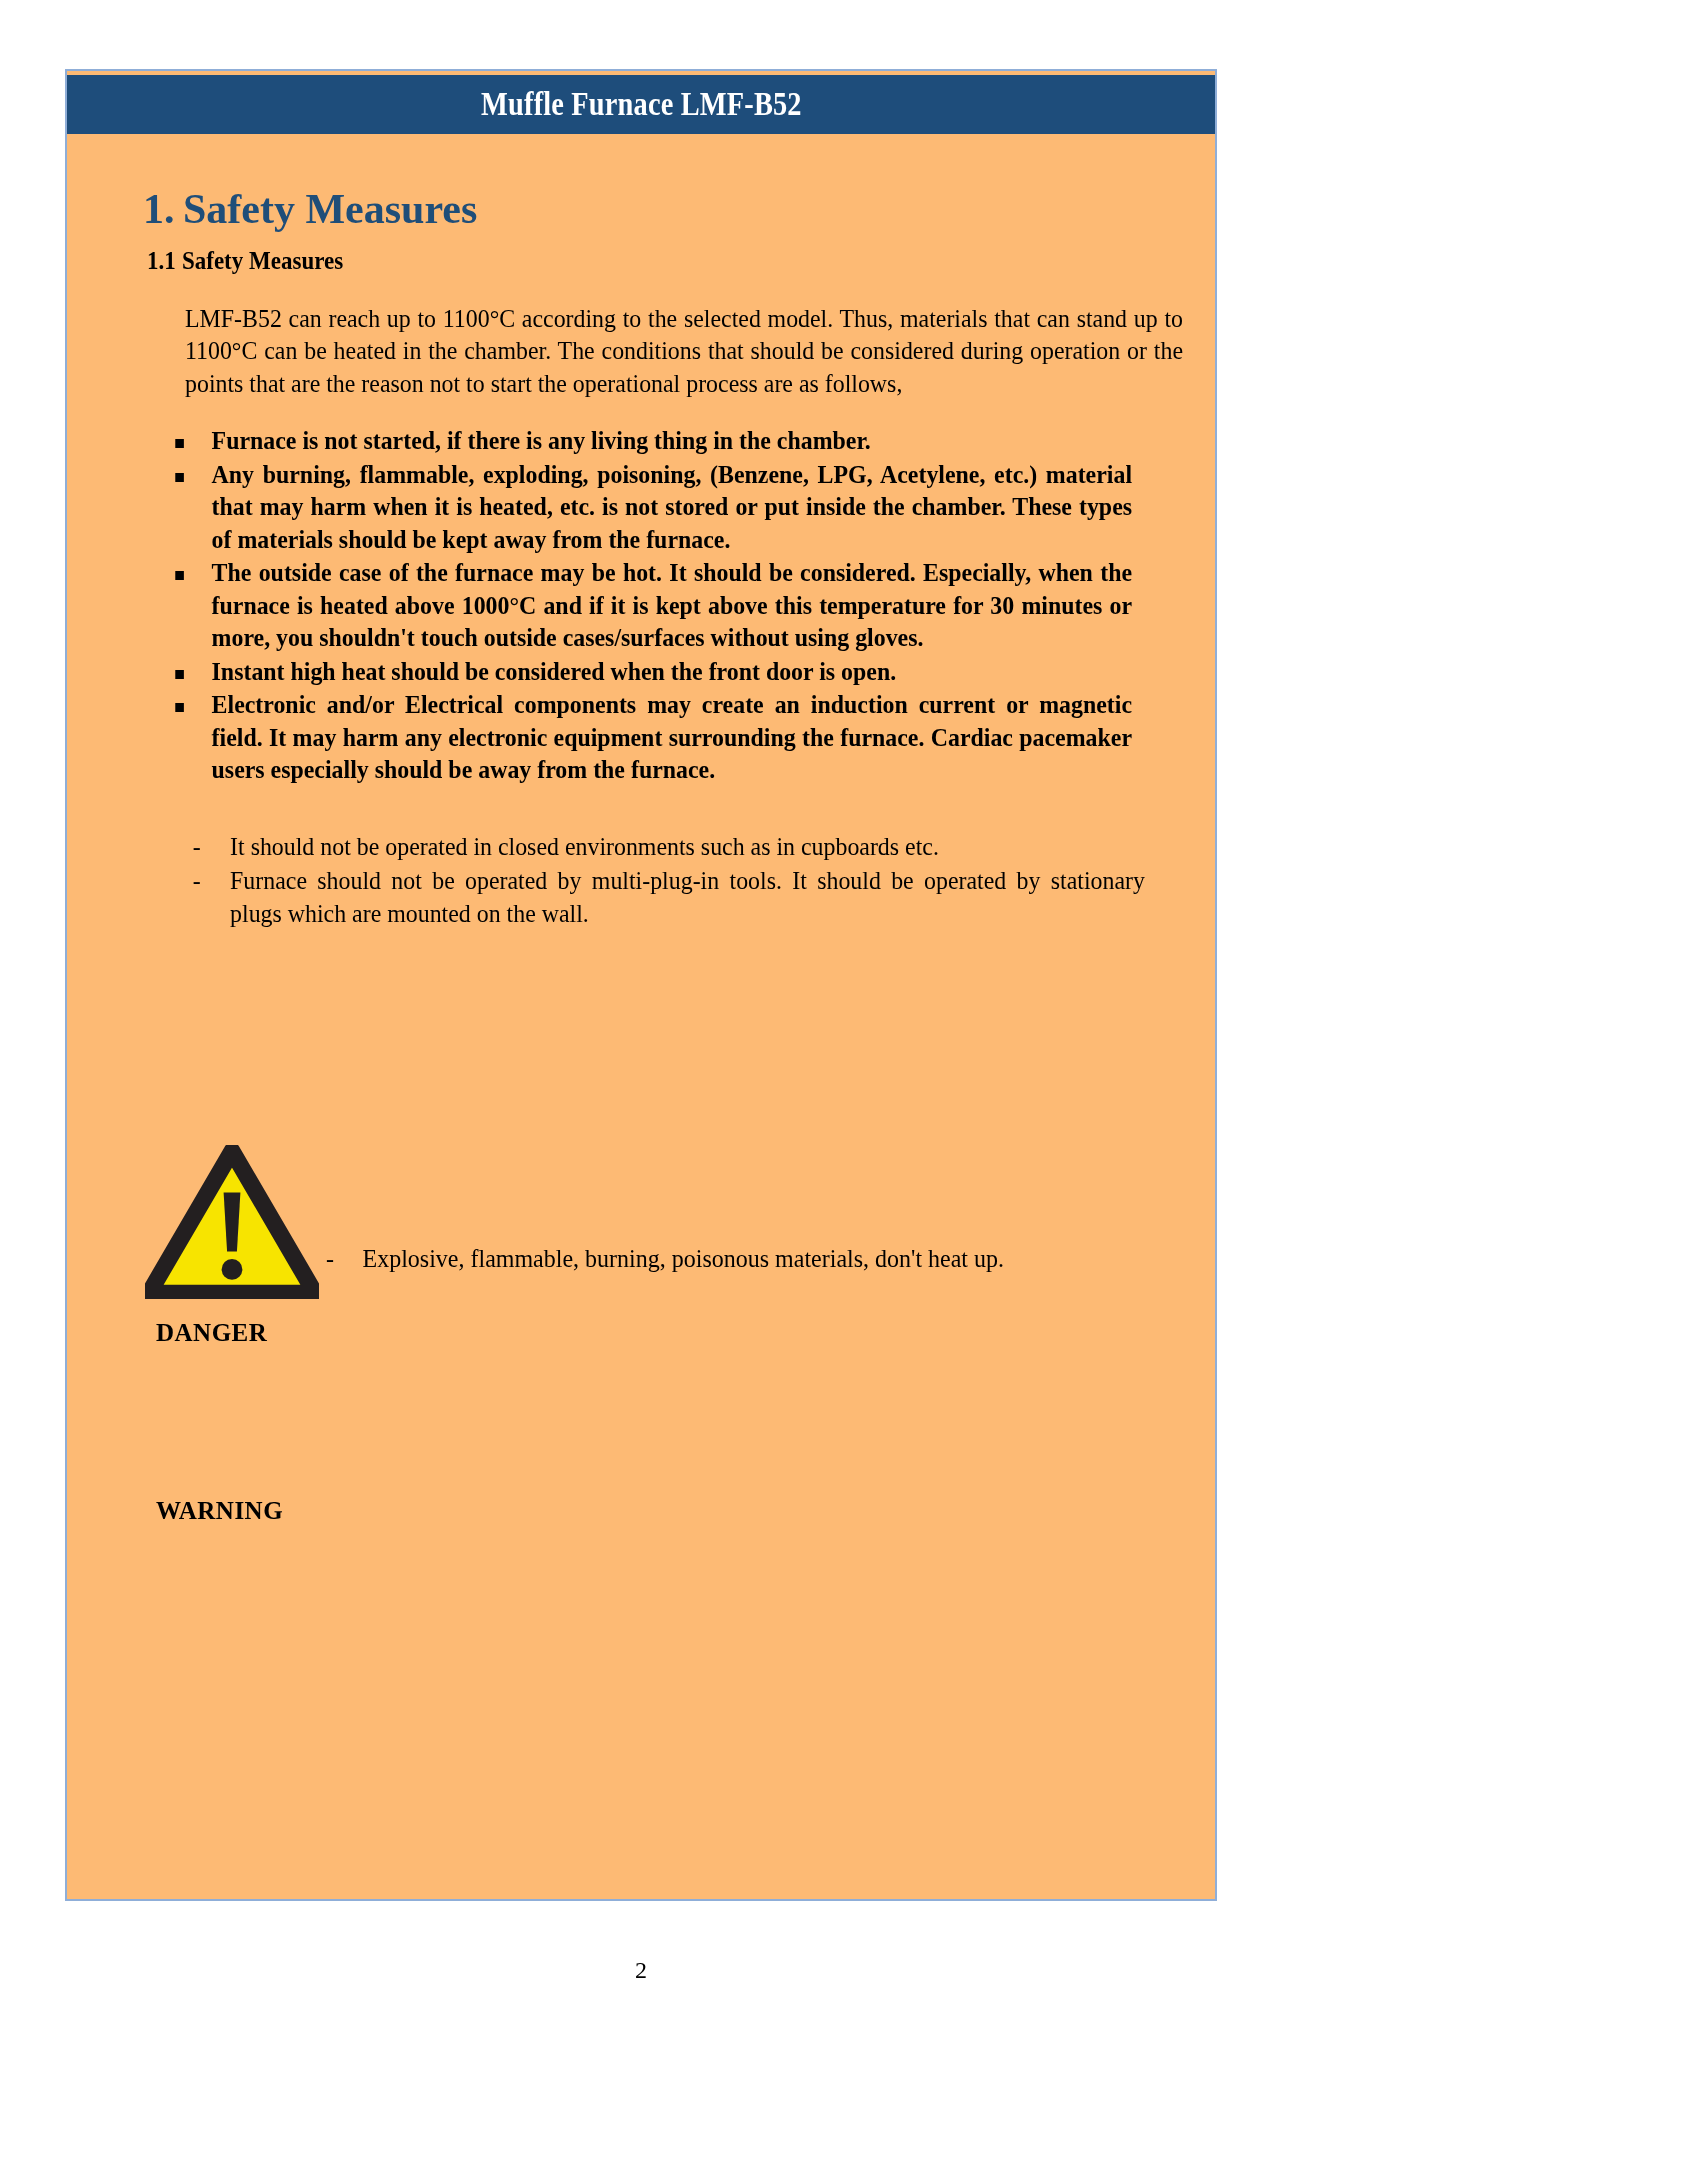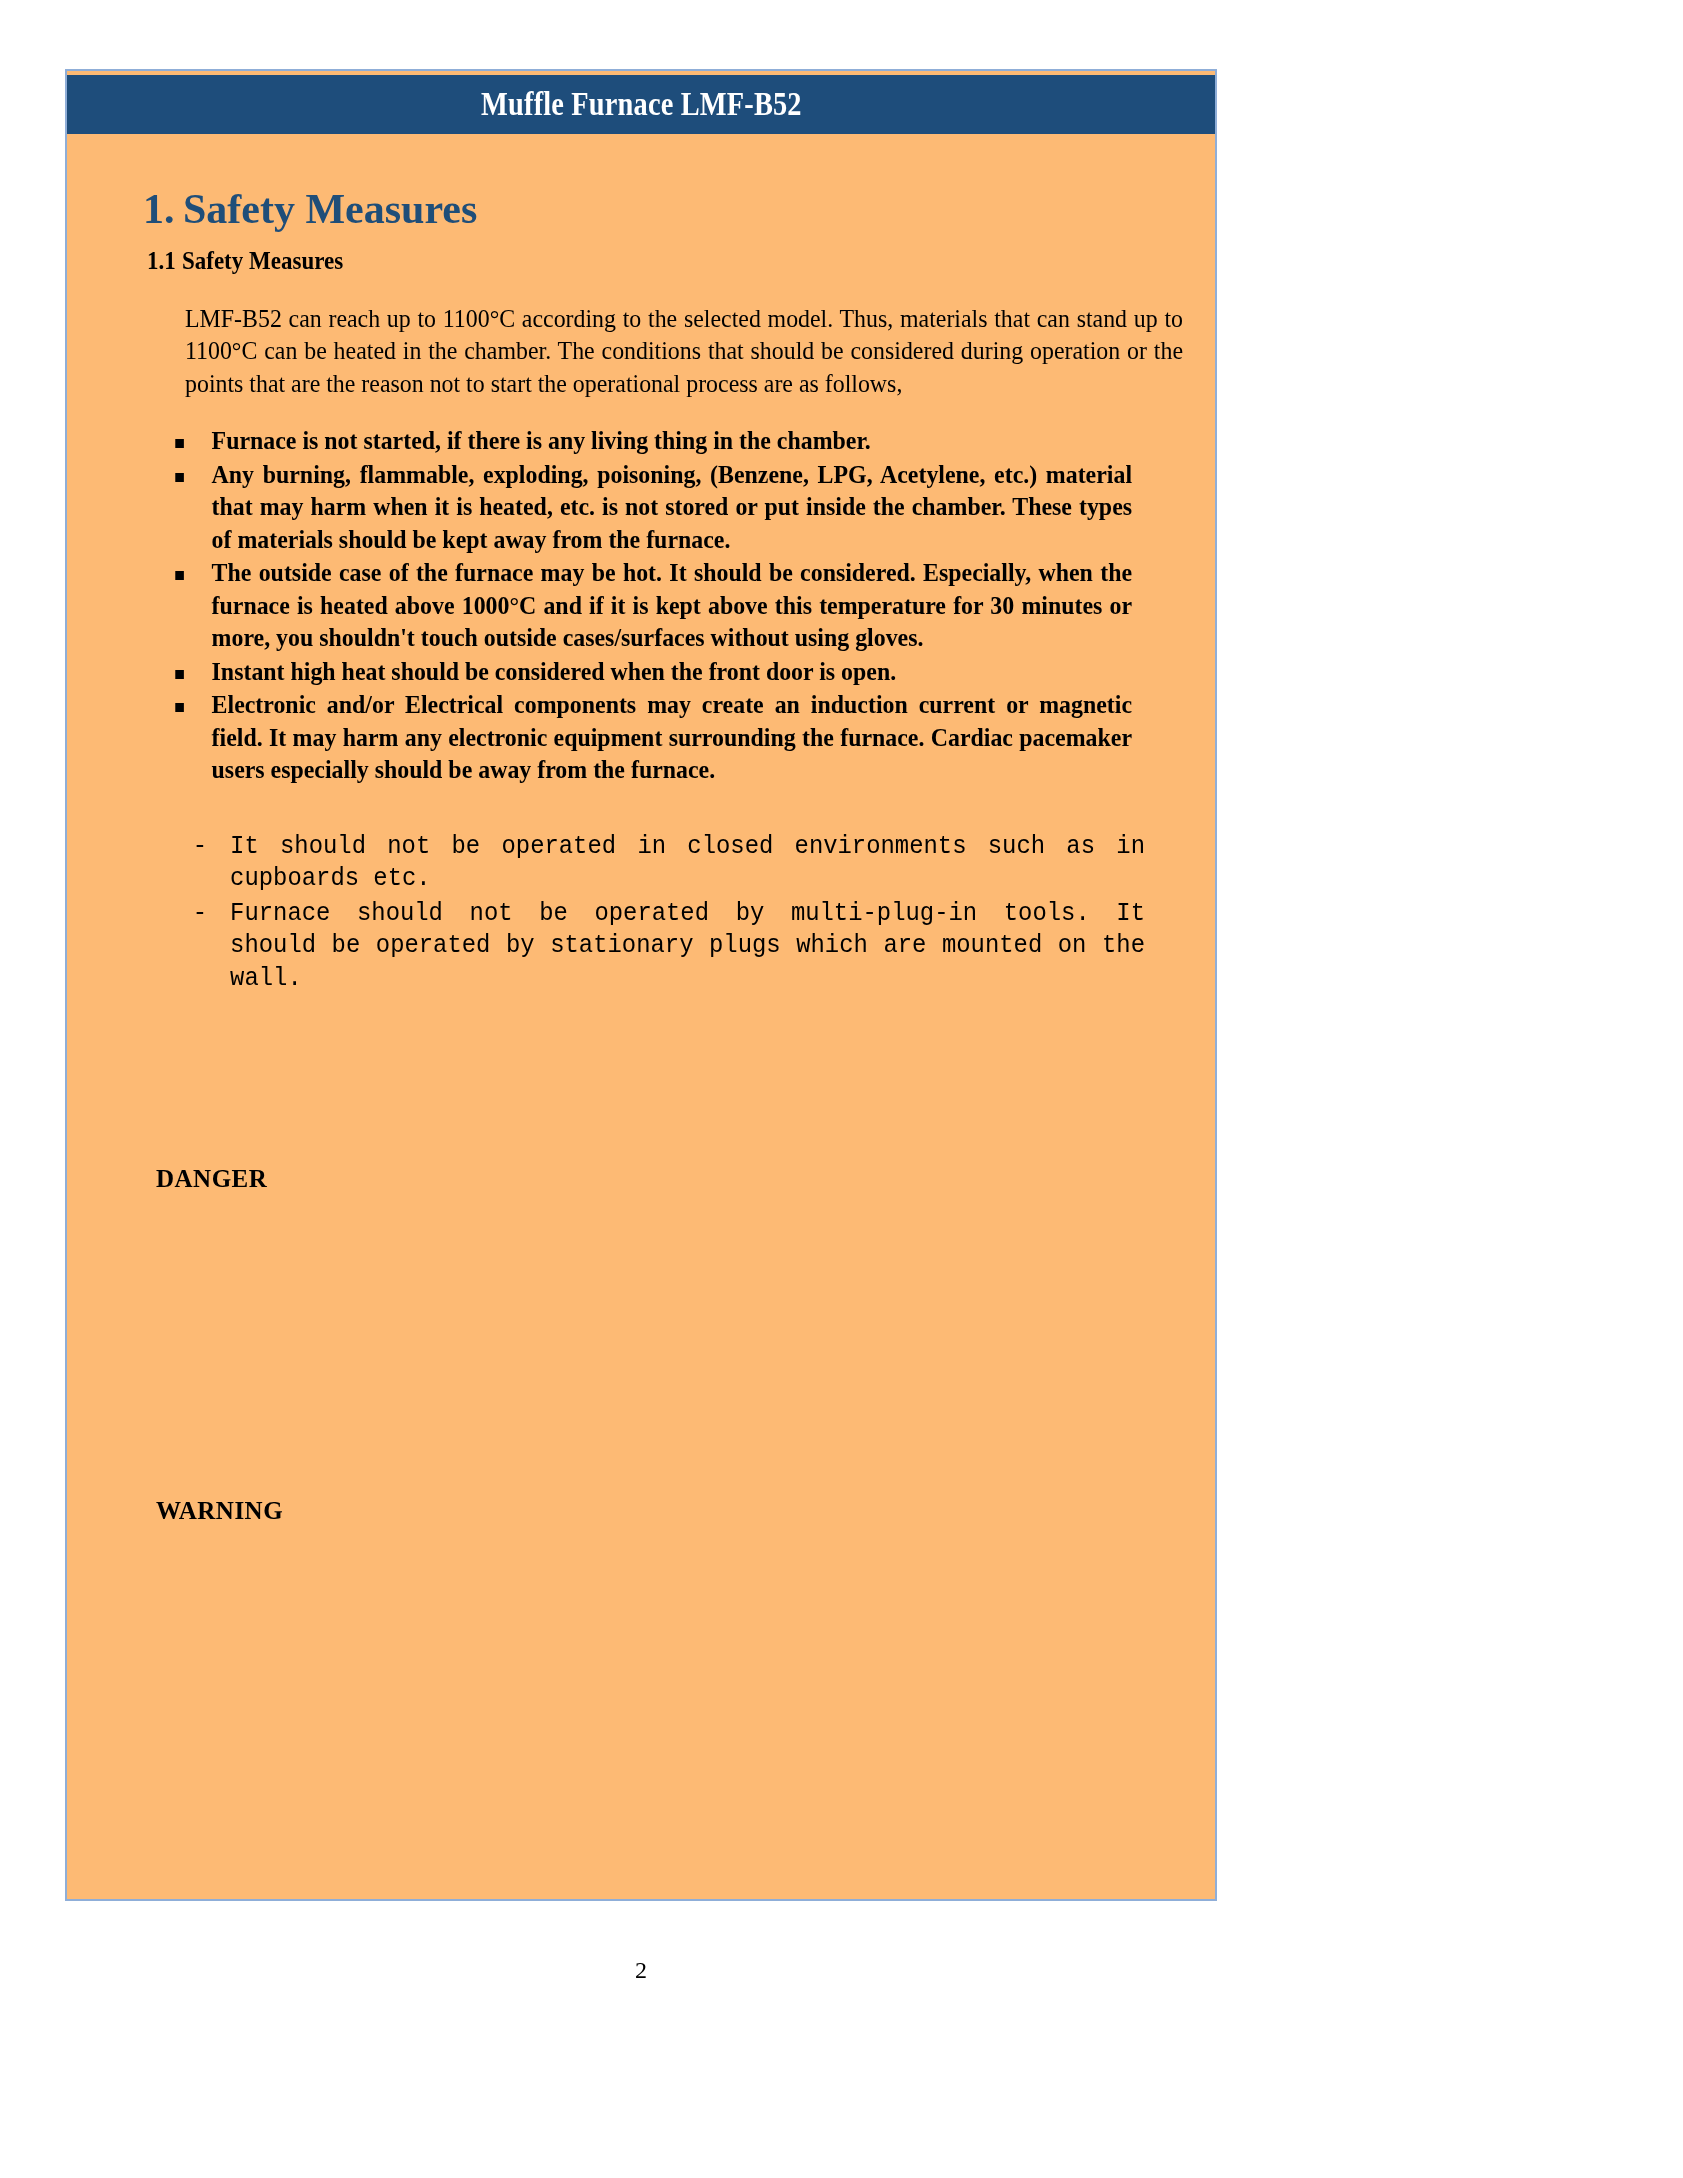--- a/index.html
+++ b/index.html
@@ -105,21 +105,21 @@
     content: "";
     position: absolute;
     left: 16px; top: 14px;
     width: 9px; height: 9px;
     background: #000;
   }
 
   
   ul.dash-list {
     list-style: none;
-    margin: 44px 0 0 0; padding: 0; font-family: Liberation Mono, monospace;
+    margin: 44px 0 0 0; padding: 0;
   }
   ul.dash-list > li {
     position: relative;
     padding-left: 87px;
     text-align: justify;
     text-justify: inter-word;
     margin-top: 2px;
     transform: scaleX(0.955);
     transform-origin: left top;
     width: 104.5%;
@@ -206,20 +206,32 @@
       <li>Electronic and/or Electrical components may create an induction current or magnetic field. It may harm any electronic equipment surrounding the furnace. Cardiac pacemaker users especially should be away from the furnace.</li>
     </ul>
 
     <ul class="dash-list">
       <li class="nojustify">It should not be operated in closed environments such as in cupboards etc.</li>
       <li>Furnace should not be operated by multi-plug-in tools. It should be operated by stationary plugs which are mounted on the wall.</li>
     </ul>
   </div>
 
   <div class="pictogram-block danger-block">
+    <div class="picto-row">
+      <div class="picto-svg-wrap">
+        <svg width="174" height="154" viewBox="0 0 176 156" aria-hidden="true">
+          <path d="M88 6 L172 150 L4 150 Z" fill="#F7E400" stroke="#231F20" stroke-width="17" stroke-linejoin="round"></path>
+          <path d="M79.5 48 L96.5 48 L93 108 L83 108 Z" fill="#231F20"></path>
+          <circle cx="88" cy="126" r="10.5" fill="#231F20"></circle>
+        </svg>
+      </div>
+      <div class="picto-caption-text">
+        <span class="dash">-</span><span>Explosive, flammable, burning, poisonous materials, don't heat up.</span>
+      </div>
+    </div>
     <div class="picto-label">DANGER</div>
   </div>
 
   <div class="pictogram-block warning-block">
     <div class="picto-label">WARNING</div>
   </div>
 
   <div class="page-number">2</div>
 
 </div>

